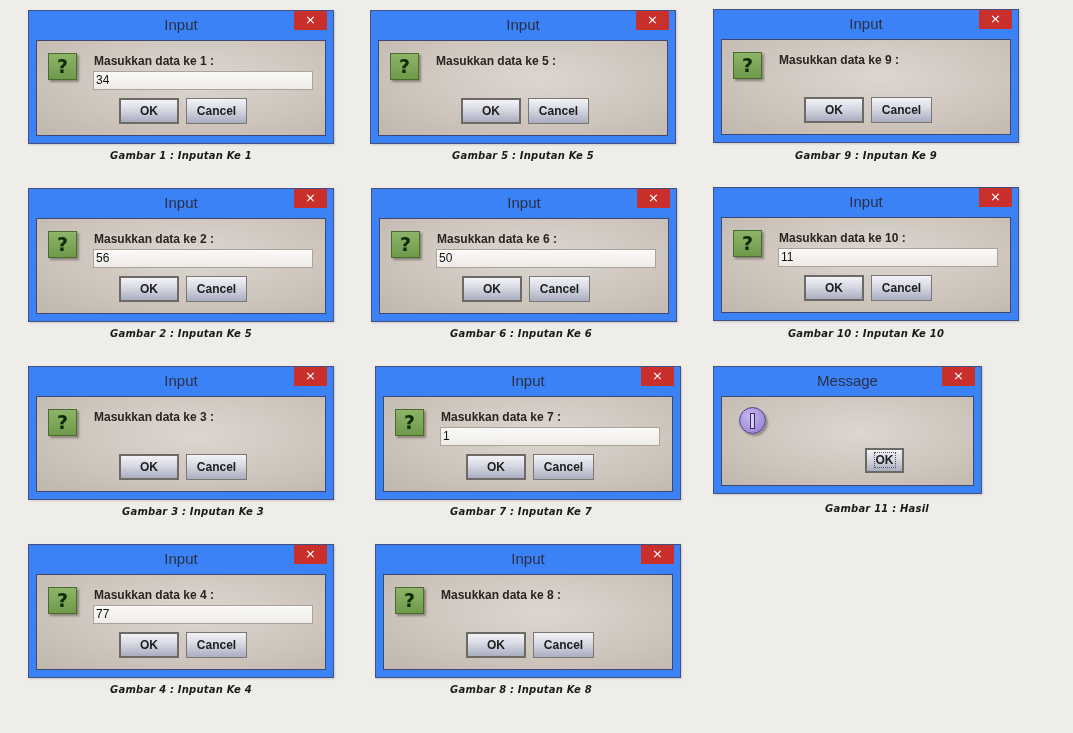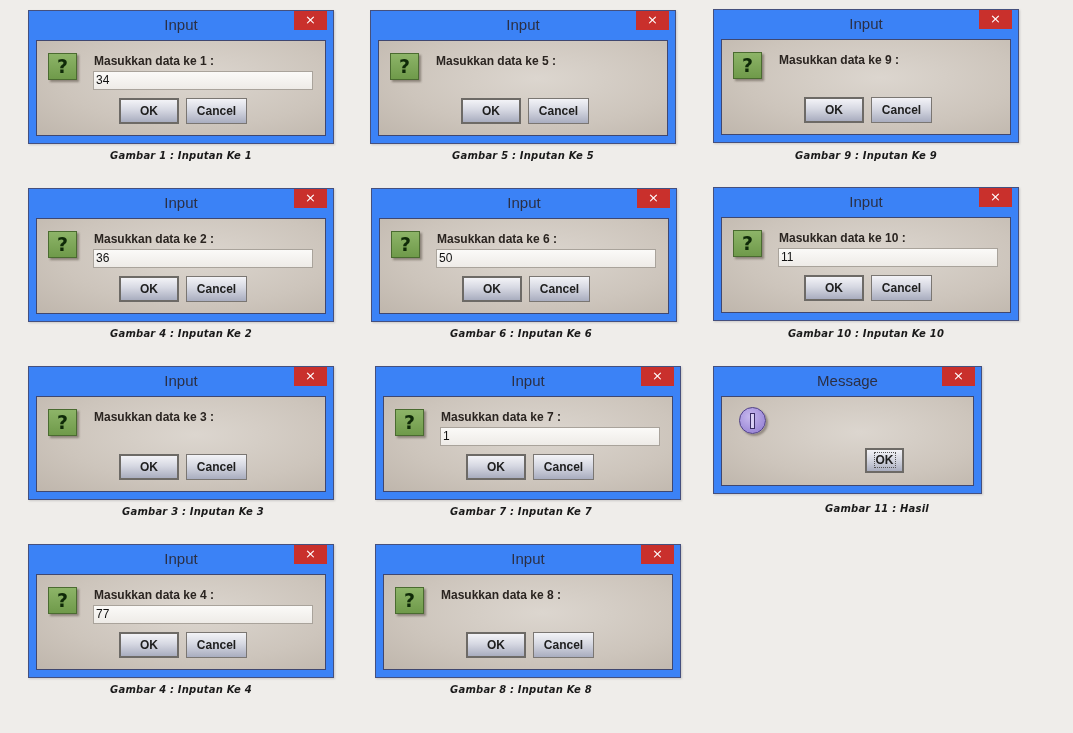--- a/index.html
+++ b/index.html
@@ -96,26 +96,26 @@
   </div>
 </div>
 <div class="caption" style="left:28px;top:150px;">Gambar 1 : Inputan Ke 1</div>
 
 <div class="dialog" style="left:28px;top:188px;">
   <div class="titlebar">Input</div>
   <div class="close-btn">×</div>
   <div class="content">
     <div class="q-icon">?</div>
     <div class="prompt">Masukkan data ke 2 :</div>
-    <div class="field">36</div>
-    <div class="btn ok" style="left:82px;width:60px;">OK</div>
-    <div class="btn cancel" style="left:149px;width:61px;">Cancel</div>
-  </div>
-</div>
-<div class="caption" style="left:28px;top:328px;">Gambar 4 : Inputan Ke 2</div>
+    <div class="field">56</div>
+    <div class="btn ok" style="left:82px;width:60px;">OK</div>
+    <div class="btn cancel" style="left:149px;width:61px;">Cancel</div>
+  </div>
+</div>
+<div class="caption" style="left:28px;top:328px;">Gambar 2 : Inputan Ke 5</div>
 
 <div class="dialog" style="left:28px;top:366px;">
   <div class="titlebar">Input</div>
   <div class="close-btn">×</div>
   <div class="content">
     <div class="q-icon">?</div>
     <div class="prompt">Masukkan data ke 3 :</div>
     <div class="btn ok" style="left:82px;width:60px;">OK</div>
     <div class="btn cancel" style="left:149px;width:61px;">Cancel</div>
   </div>

